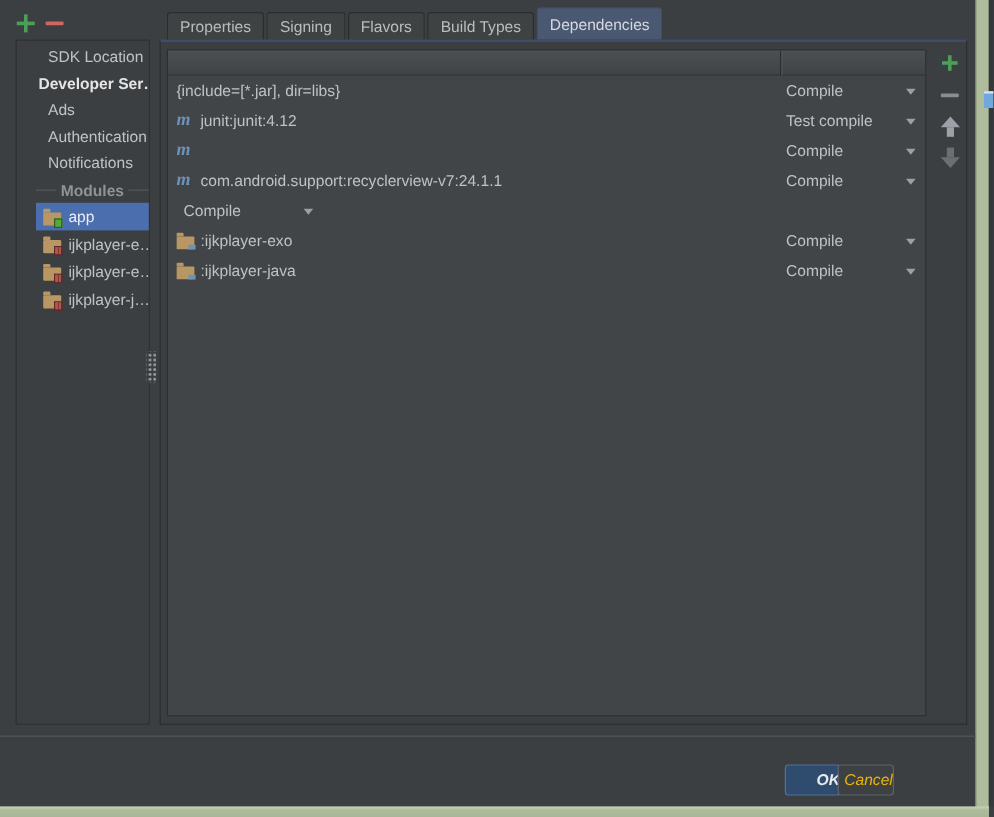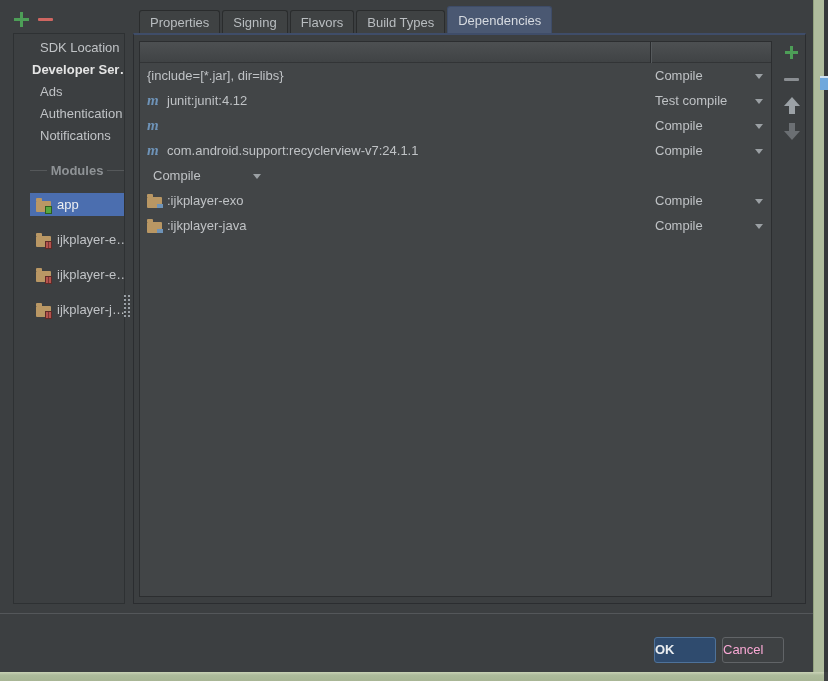--- a/index.html
+++ b/index.html
@@ -31,24 +31,24 @@
   .toolbar-remove { position: absolute; left: 25px; top: 9px; width: 15px; height: 3px;
                     background: #cf6661; border-radius: 1px; cursor: pointer; }
 
   
   .sidebar { position: absolute; left: 13px; top: 33px; width: 112px; height: 571px;
              border: 1px solid #2e3133; padding-top: 3px; padding-left: 16px; }
   .side-item { height: 22px; line-height: 22px; padding-left: 10px; color: #c0c3c6;
                white-space: nowrap; overflow: hidden; cursor: pointer; }
   .side-item.bold-item { font-weight: bold; color: #e5e5e5; padding-left: 2px; }
   .section-header { height: 22px; display: flex; align-items: center; gap: 4px;
-                    font-weight: bold; color: #8f9396; margin-top: 12px; }
+                    font-weight: bold; color: #8f9396; }
   .section-header::before, .section-header::after { content: ""; flex: 1; height: 1px; background: #55585a; }
   .module-item { height: 23px; display: flex; align-items: center; gap: 6px;
-                 padding-left: 6px; color: #c0c3c6; white-space: nowrap; overflow: hidden; cursor: pointer; margin-top: 12px; }
+                 padding-left: 6px; color: #c0c3c6; white-space: nowrap; overflow: hidden; cursor: pointer; }
   .module-item.selected { background: #4b6eaf; color: #eceef0; }
 
   
   .folder { position: relative; width: 15px; height: 11px; background: #b99764;
             border-radius: 1px; flex: 0 0 15px; margin-top: 3px; }
   .folder::before { content: ""; position: absolute; left: 0; top: -3px; width: 6px; height: 3px;
             background: #b99764; border-radius: 1px 1px 0 0; }
   .folder .ovl { position: absolute; right: -1px; bottom: -2px; width: 7px; height: 8px; }
   .ovl-app { background: #57a83f; border: 1px solid #2d5d20; }
   .ovl-lib { background: repeating-linear-gradient(90deg, #b5534e 0 2px, #7c3734 2px 3px); border: 1px solid #5d2a27; }
@@ -108,25 +108,25 @@
   .g-up { top: 62px; } .g-down { top: 88px; }
 
   
   .splitter { position: absolute; left: 122px; top: 293px; width: 8px; height: 26px;
               cursor: col-resize;
               background-image: radial-gradient(#9aa0a6 1px, transparent 1.3px);
               background-size: 4px 4px; background-position: 1px 1px; }
 
   
   .bottom-sep { position: absolute; left: 0; top: 613px; width: 813px; height: 1px; background: #54575a; }
-  .btn { position: absolute; top: 637px; width: 62px; height: 26px; border-radius: 3px;
-         text-align: left; line-height: 24px; cursor: pointer; }
+  .btn { position: absolute; top: 637px; width: 47px; height: 26px; border-radius: 3px;
+         text-align: right; line-height: 24px; cursor: pointer; font-style: italic; }
   .btn-ok { left: 654px; background: #2f4b6e; border: 1px solid #4e729a;
             color: #e9ecef; font-weight: bold; }
-  .btn-cancel { left: 722px; background: #3e4143; border: 1px solid #616467; color: #f9a8d4; }
+  .btn-cancel { left: 698px; background: #3e4143; border: 1px solid #616467; color: #eab308; }
 </style>
 </head>
 <body>
 
 <div class="strip-right"></div>
 <div class="strip-right-dark"></div>
 <div class="desktop-frag"></div>
 <div class="strip-bottom"></div>
 
 <div class="left-toolbar">

